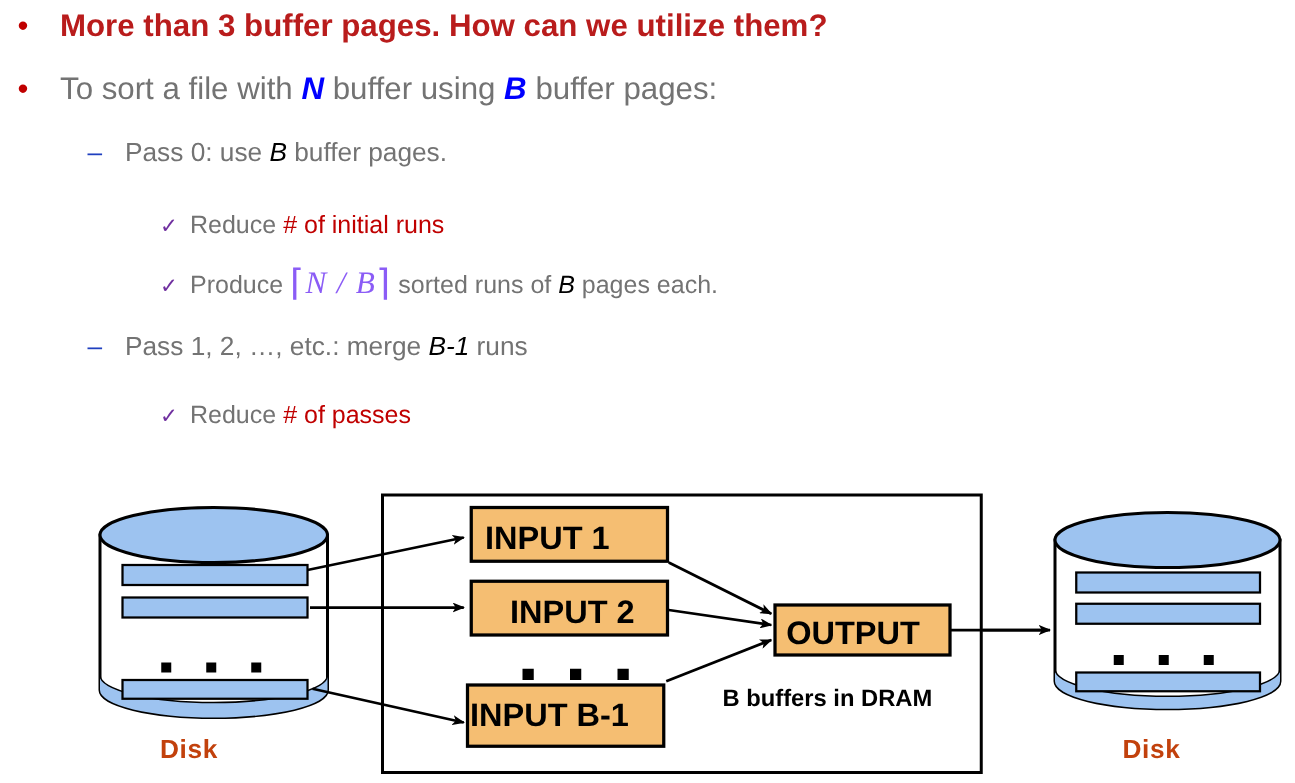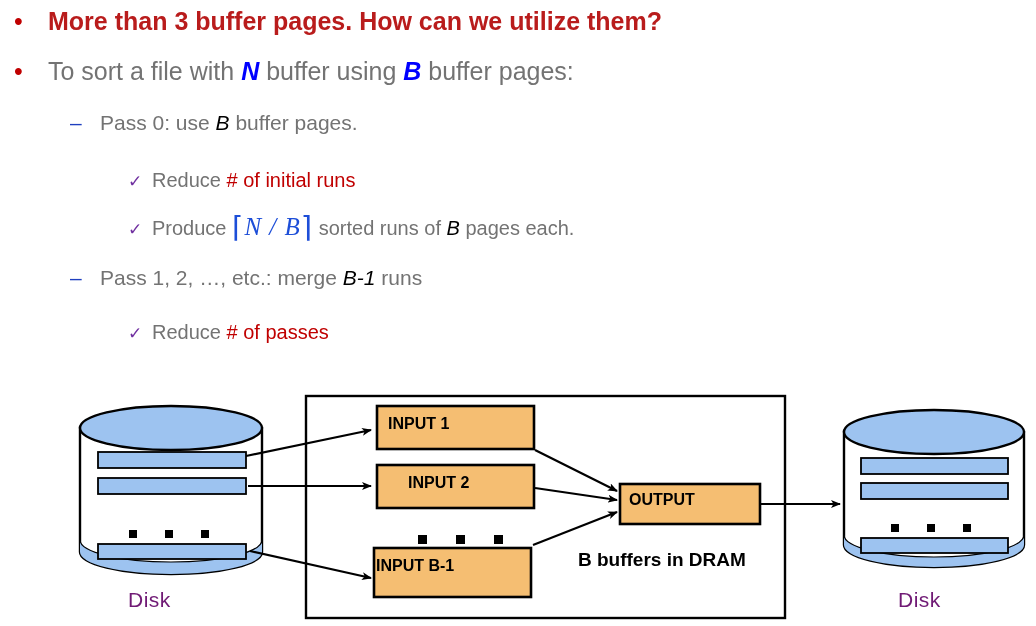--- a/index.html
+++ b/index.html
@@ -88,21 +88,21 @@
   }
   .b5 { top: 168px; }
   .b6 { top: 213px; }
   .b7 { top: 320px; }
 
   .t-red { color: #C00000; }
 
   .formula {
     font-family: "Liberation Serif", serif;
     font-style: italic;
-    color: #1d4ed8;
+    color: #8b5cf6;
     font-size: 25px;
     letter-spacing: 1px;
     text-align: center;
   }
   .formula .brk {
     font-style: normal;
     font-size: 29px;
     position: relative;
     top: 2px;
   }
@@ -114,30 +114,30 @@
     top: 0;
     width: 1036px;
     height: 626px;
     pointer-events: none;
   }
   #diagram * { pointer-events: auto; }
 
   .disk-label {
     position: absolute;
     font-size: 21px;
-    font-weight: normal;
-    color: #701a75;
+    font-weight: bold;
+    color: #c2410c;
     letter-spacing: 0.5px;
   }
   #disk-label-left  { left: 128px; top: 588px; }
   #disk-label-right { left: 898px; top: 588px; }
 
   .buf-box-label {
     position: absolute;
-    font-size: 16px;
+    font-size: 26px;
     font-weight: bold;
     color: #000000;
     white-space: nowrap;
   }
   #lbl-input1   { left: 388px; top: 415px; }
   #lbl-input2   { left: 408px; top: 474px; }
   #lbl-inputb1  { left: 376px; top: 557px; }
   #lbl-output   { left: 629px; top: 491px; }
   #lbl-dram     { left: 578px; top: 549px; font-size: 19px; }
 </style>

